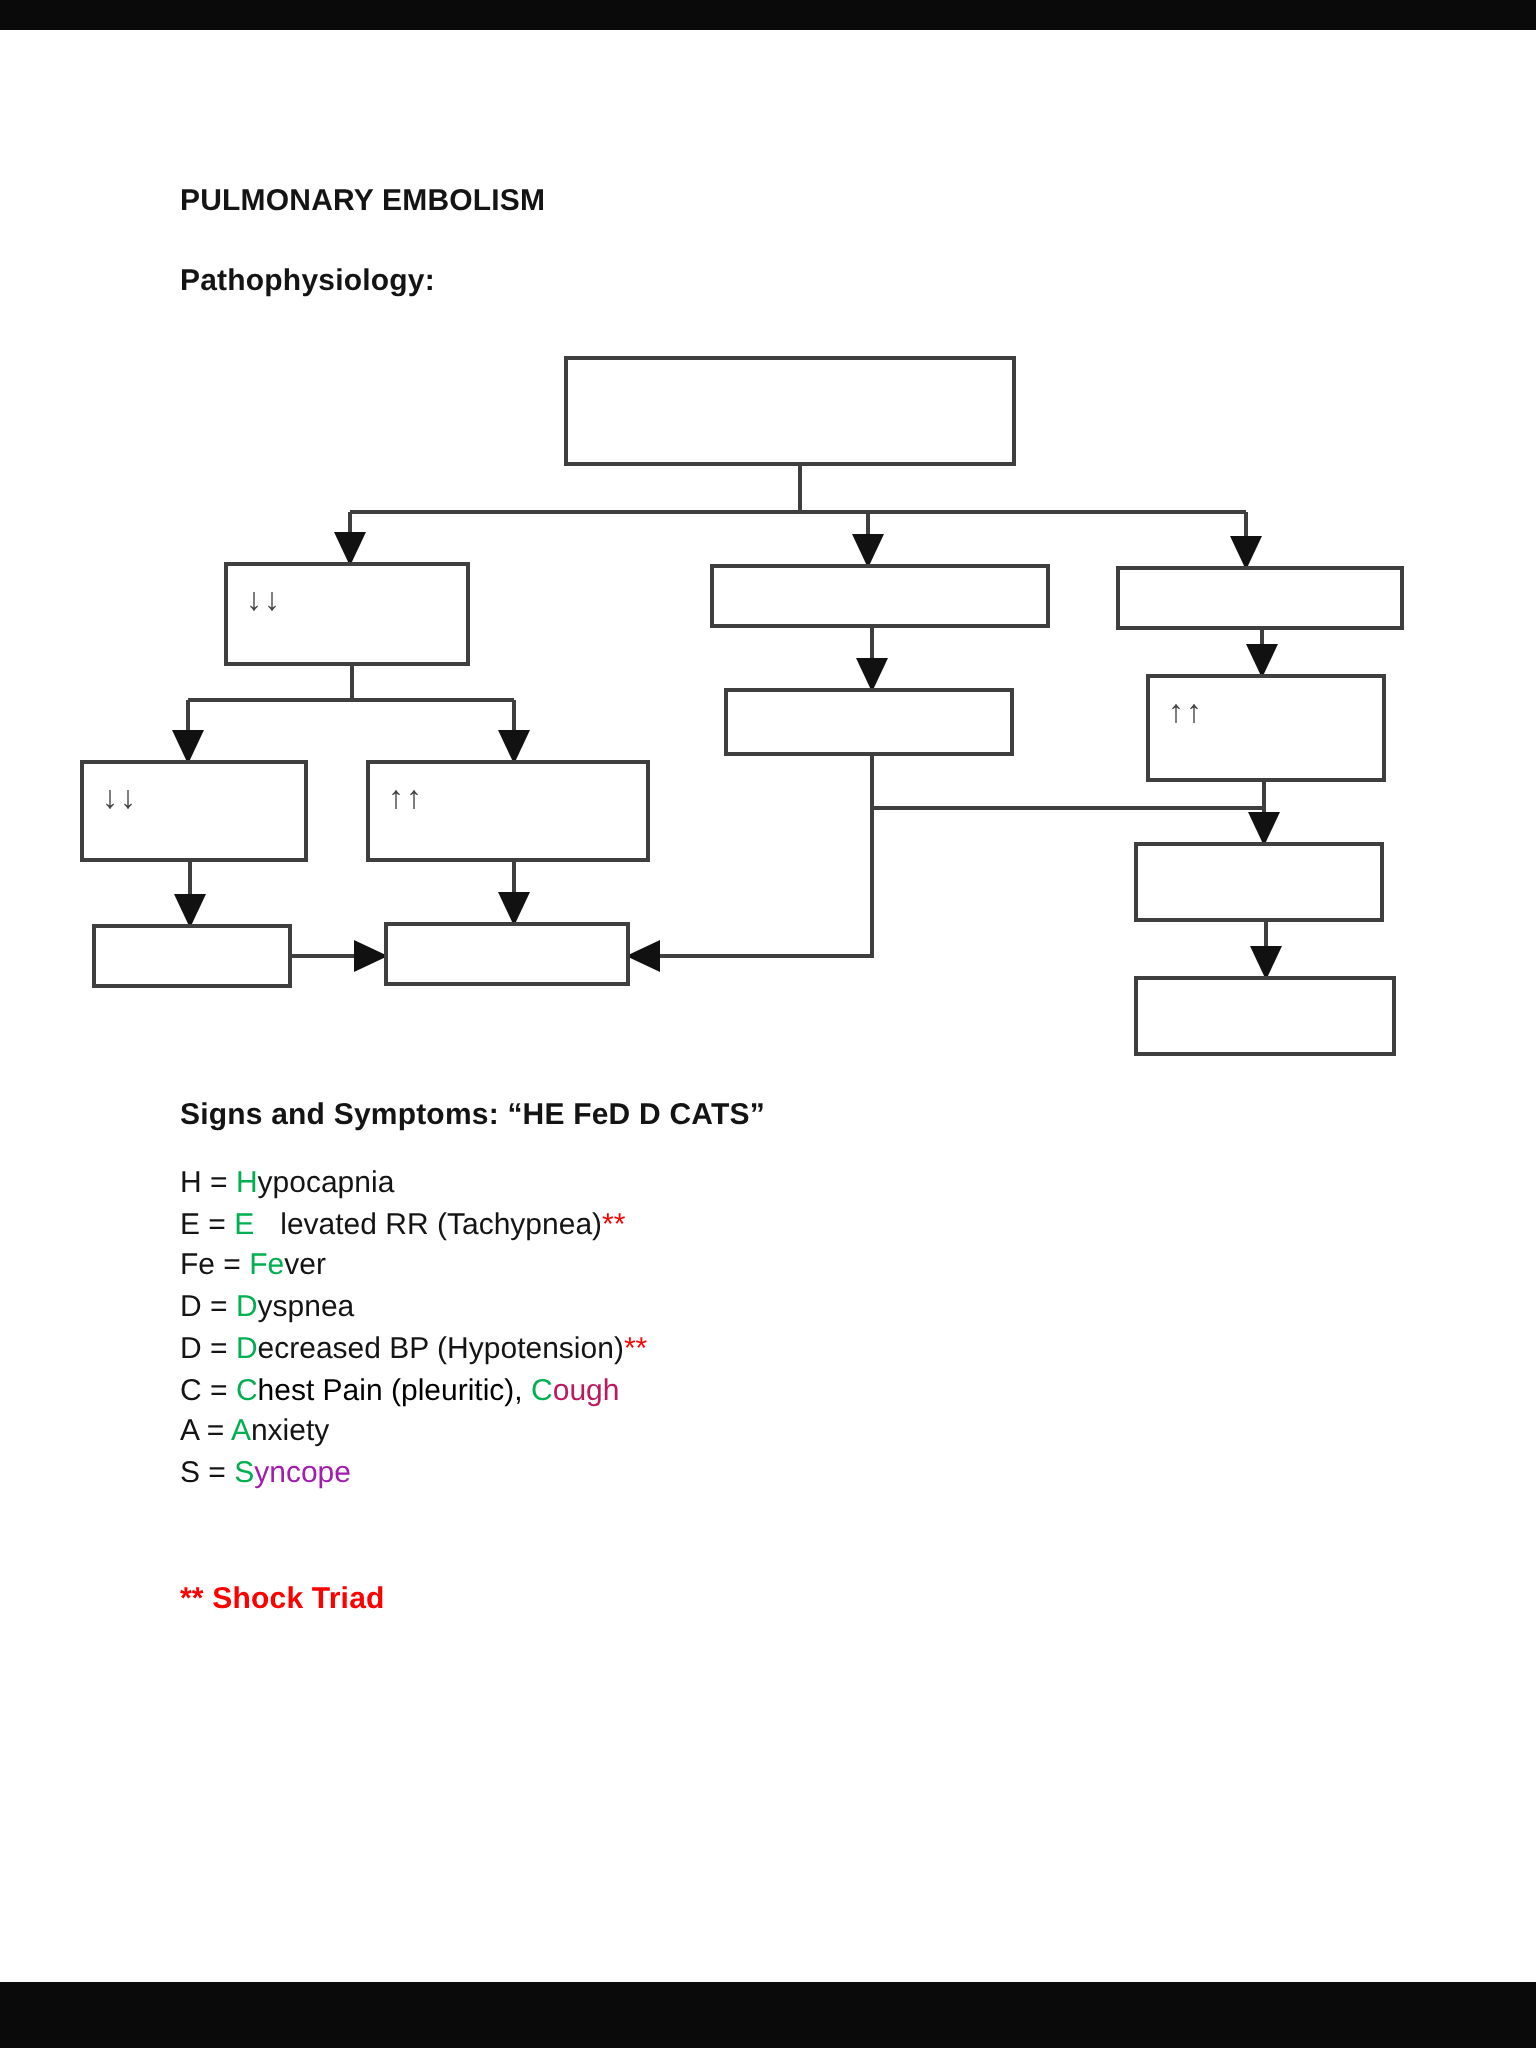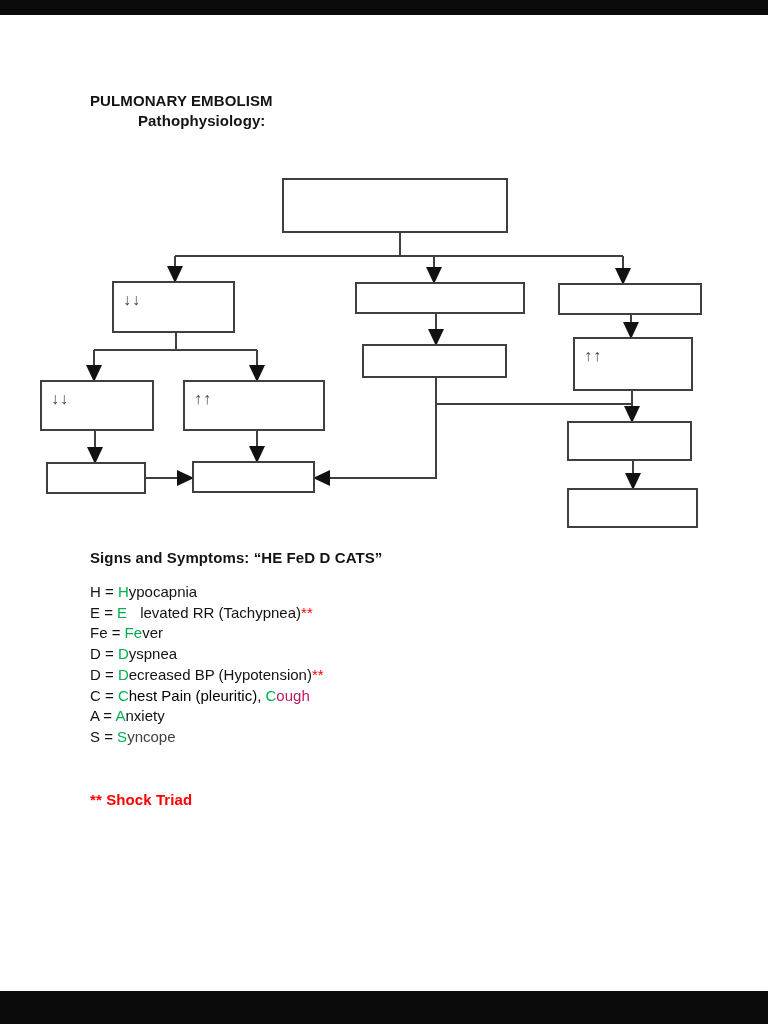--- a/index.html
+++ b/index.html
@@ -6,21 +6,21 @@
   body{
     width:768px;height:1024px;position:relative;background:#ffffff;
     font-family:"Liberation Sans","DejaVu Sans",sans-serif;overflow:hidden;
   }
   .letterbox{position:absolute;left:0;width:768px;background:#0a0a0a;}
   .letterbox.top{top:0;height:15px;}
   .letterbox.bottom{top:991px;height:33px;}
   .doc-text{position:absolute;left:90px;color:#141414;font-weight:bold;
     font-size:15px;letter-spacing:.1px;white-space:nowrap;}
   #doc-title{top:92px;font-size:15px;}
-  #section-patho{top:112px;margin-left:48px;}
+  #section-patho{top:132px;}
   #section-signs{top:549px;}
   #flowchart-svg{position:absolute;left:0;top:0;}
   #mnemonic{position:absolute;left:90px;top:582px;}
   .mn-line{font-weight:normal;font-size:15px;line-height:20.7px;color:#141414;white-space:nowrap;}
   #footnote{top:791px;}
 </style>
 </head>
 <body>
 
 <div class="letterbox top"></div>
@@ -75,16 +75,16 @@
 <div class="doc-text" id="section-signs">Signs and Symptoms: “HE FeD D CATS”</div>
 
 <div id="mnemonic">
     <div class="mn-line"><span style="color: rgb(20, 20, 20);">H = </span><span style="color: rgb(0, 176, 80);">H</span><span style="color: rgb(20, 20, 20);">ypocapnia</span></div>
     <div class="mn-line"><span style="color: rgb(20, 20, 20);">E = </span><span style="color: rgb(0, 176, 80);">E</span><span style="color: rgb(20, 20, 20); margin-left: 13px;">levated RR (Tachypnea)</span><span style="color: rgb(255, 0, 0);">**</span></div>
     <div class="mn-line"><span style="color: rgb(20, 20, 20);">Fe = </span><span style="color: rgb(0, 176, 80);">Fe</span><span style="color: rgb(20, 20, 20);">ver</span></div>
     <div class="mn-line"><span style="color: rgb(20, 20, 20);">D = </span><span style="color: rgb(0, 176, 80);">D</span><span style="color: rgb(20, 20, 20);">yspnea</span></div>
     <div class="mn-line"><span style="color: rgb(20, 20, 20);">D = </span><span style="color: rgb(0, 176, 80);">D</span><span style="color: rgb(20, 20, 20);">ecreased BP (Hypotension)</span><span style="color: rgb(255, 0, 0);">**</span></div>
     <div class="mn-line"><span style="color: rgb(20, 20, 20);">C = </span><span style="color: rgb(0, 176, 80);">C</span><span style="color: #000000;">hest Pain (pleuritic), </span><span style="color: rgb(0, 176, 80);">C</span><span style="color: #be185d;">ough</span></div>
     <div class="mn-line"><span style="color: rgb(20, 20, 20);">A = </span><span style="color: rgb(0, 176, 80);">A</span><span style="color: rgb(20, 20, 20);">nxiety</span></div>
-    <div class="mn-line"><span style="color: rgb(20, 20, 20);">S = </span><span style="color: rgb(0, 176, 80);">S</span><span style="color: #404040; text-align: center;">yncope</span></div>
+    <div class="mn-line"><span style="color: rgb(20, 20, 20);">S = </span><span style="color: rgb(0, 176, 80);">S</span><span style="color: #a21caf; text-align: center;">yncope</span></div>
   </div>
 
 <div class="doc-text" id="footnote" style="color: rgb(255, 0, 0);">** Shock Triad</div>
 
 </body></html>

